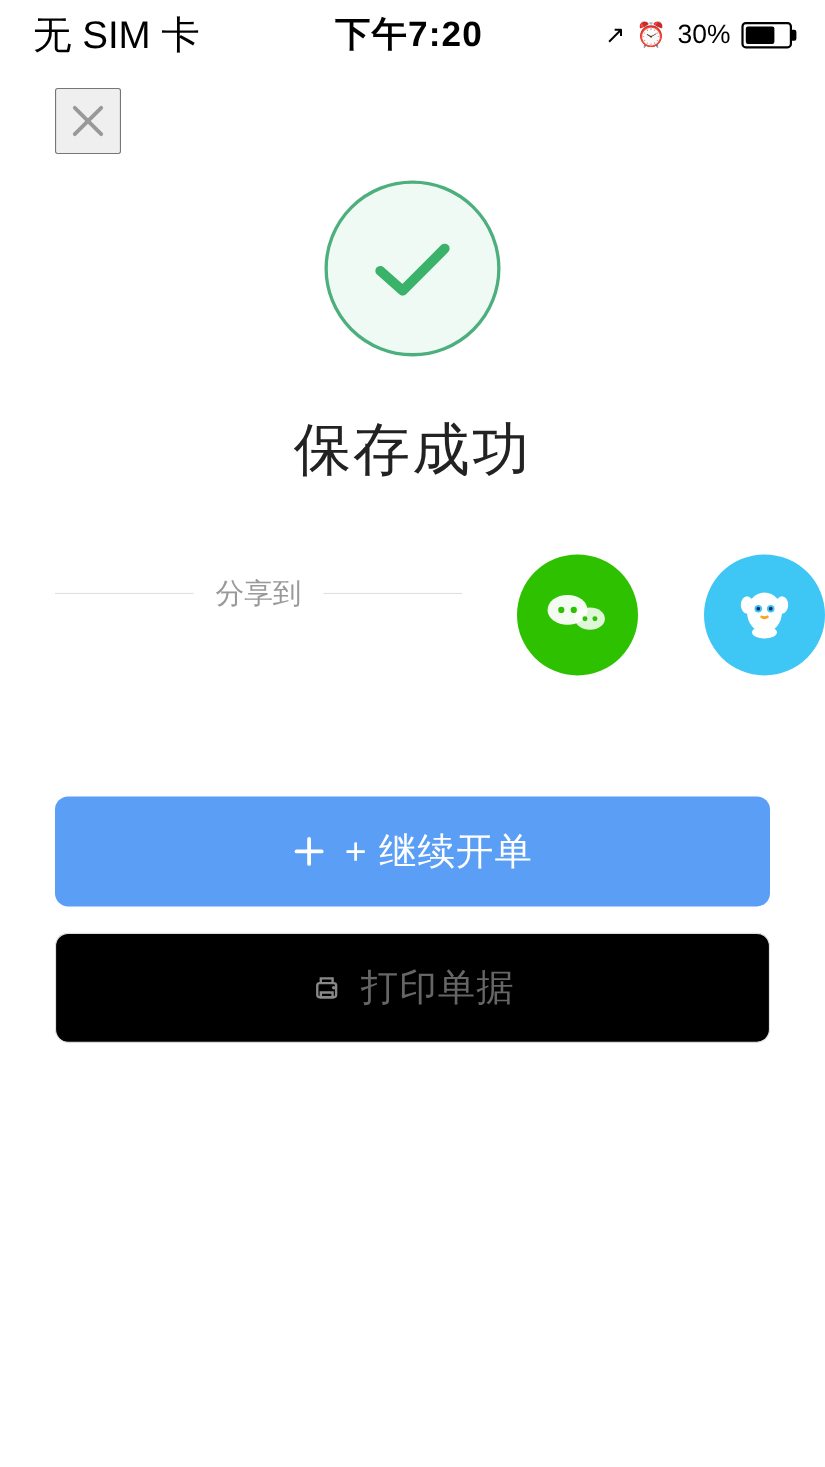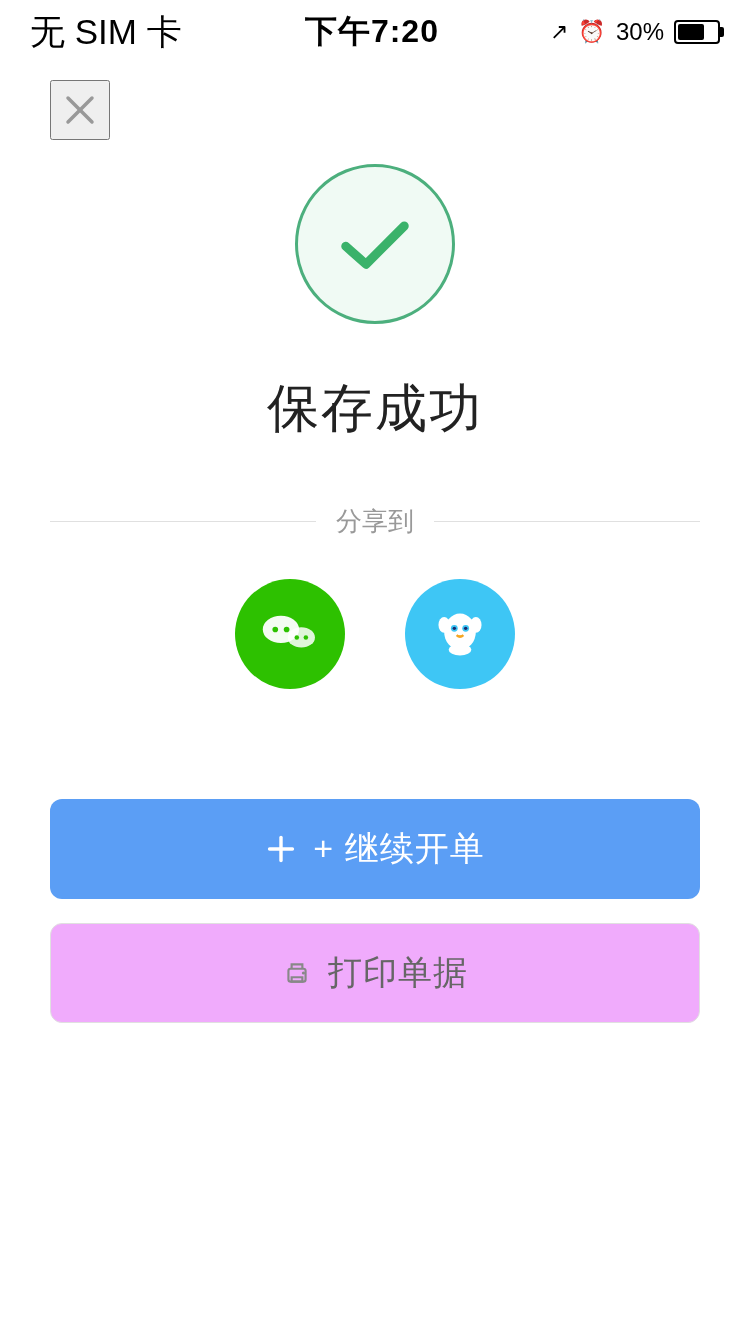--- a/index.html
+++ b/index.html
@@ -129,21 +129,21 @@
       font-weight: 500;
       color: #222;
       margin-bottom: 60px;
       letter-spacing: 2px;
     }
 
     
     .share-section {
       width: 100%;
       display: flex;
-      flex-direction: column;
+      flex-direction: row;
       align-items: center;
       margin-bottom: 50px;
     }
 
     .divider-row {
       width: 100%;
       display: flex;
       align-items: center;
       padding: 0 50px;
       margin-bottom: 40px;
@@ -210,21 +210,21 @@
       gap: 16px;
       font-size: 34px;
       color: #fff;
       cursor: pointer;
       letter-spacing: 1px;
     }
 
     .btn-secondary {
       width: 100%;
       height: 100px;
-      background: #f0abfc;
+      background: #000000;
       border-radius: 12px;
       border: 1px solid #e0e0e0;
       display: flex;
       align-items: center;
       justify-content: center;
       gap: 16px;
       font-size: 34px;
       color: #666;
       cursor: pointer;
       letter-spacing: 1px;

